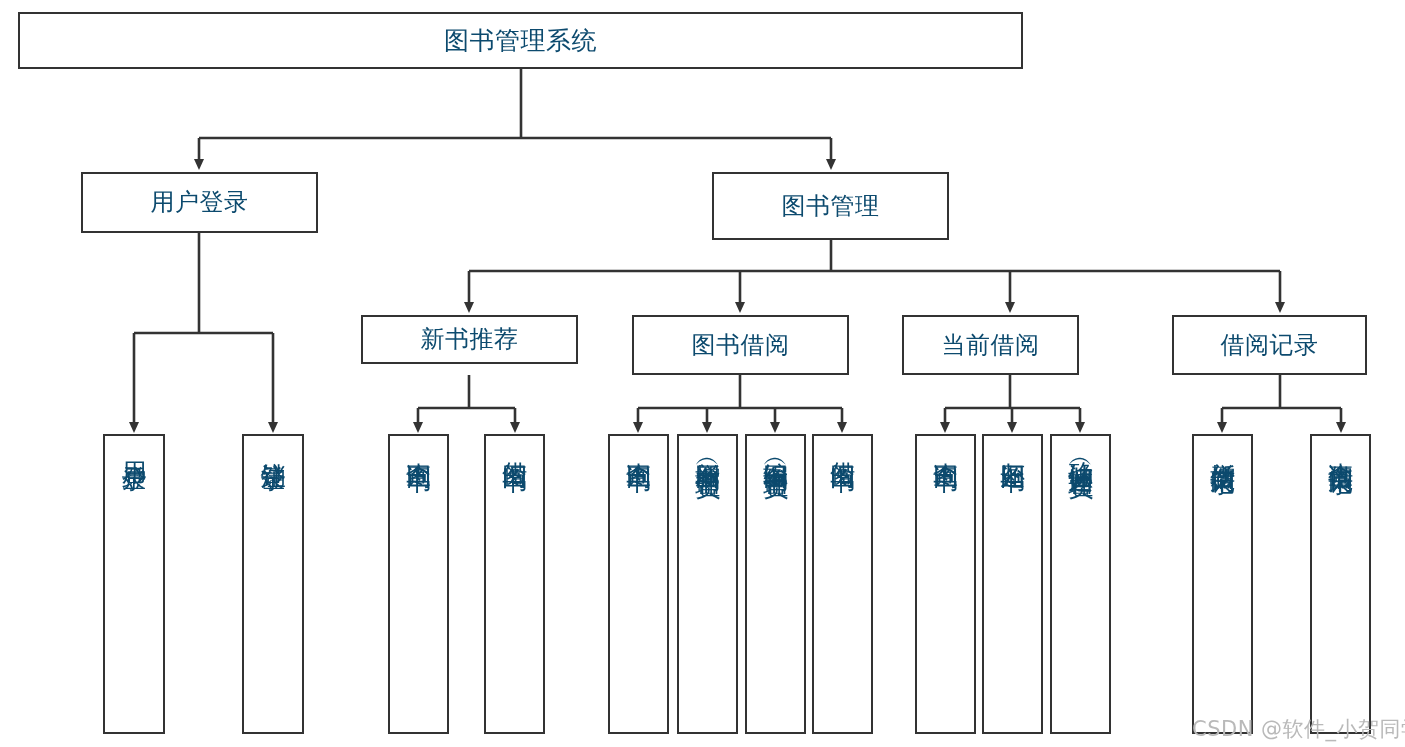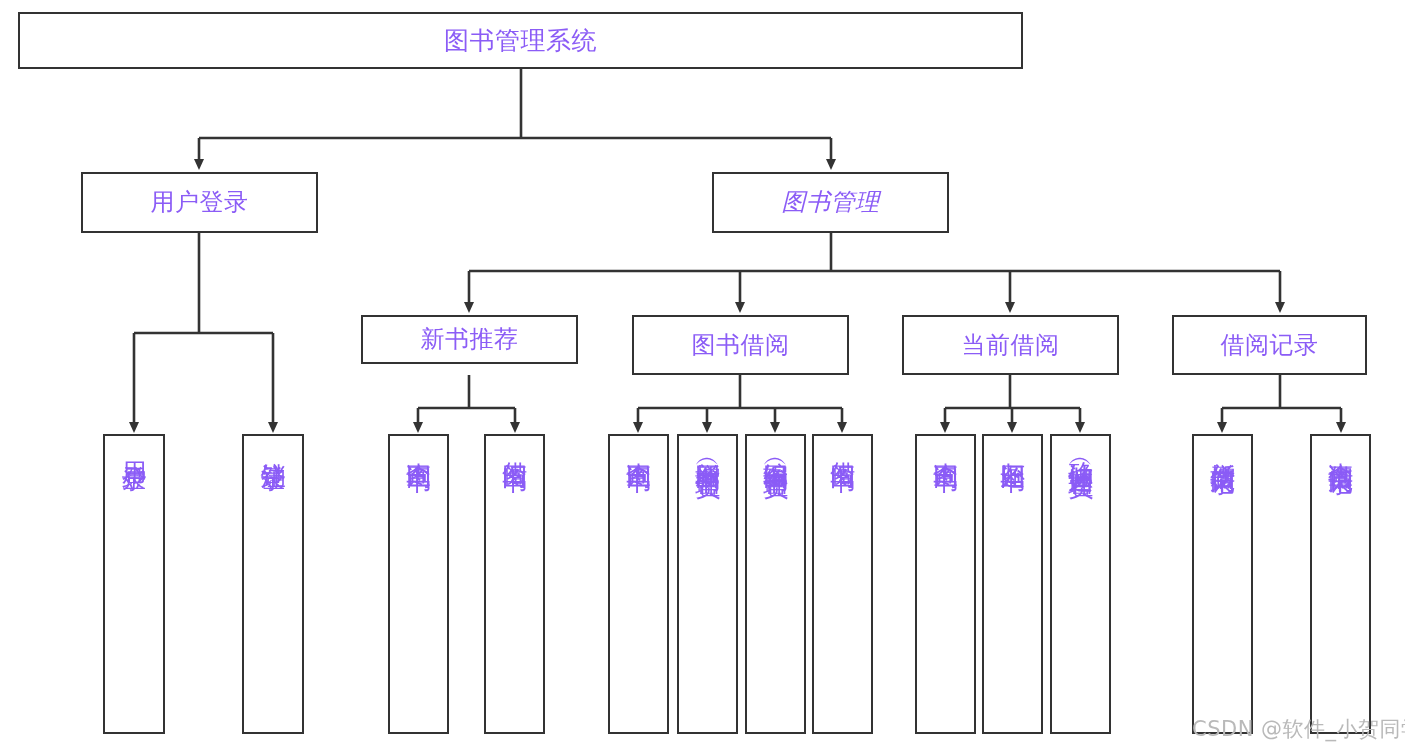--- a/index.html
+++ b/index.html
@@ -10,21 +10,21 @@
   #canvas{position:relative;width:1405px;height:747px;background:#fff;}
   svg#edges{position:absolute;left:0;top:0;width:1405px;height:747px;}
   .node{
     position:absolute;
     background:#ffffff;
     border:2.5px solid #333333;
     box-sizing:border-box;
     display:flex;align-items:center;justify-content:center;
   }
   .node .label{
-    color:#8b5cf6;
+    color:#0c4a6e;
     line-height:1.18;
     white-space:pre;
     letter-spacing:0.5px;
   }
   .node.horizontal .label{
     writing-mode:horizontal-tb;
     font-size:24px;
   }
   .node.vertical{align-items:flex-start;padding-top:6px;}
   .node.vertical .label{
@@ -98,31 +98,31 @@
     </g>
   </svg>
 
   <div class="node horizontal root" style="left:18px;top:12px;width:1005px;height:57px;">
     <span class="label">图书管理系统</span>
   </div>
 
   <div class="node horizontal" style="left:81px;top:172px;width:237px;height:61px;">
     <span class="label">用户登录</span>
   </div>
-  <div class="node horizontal" style="left:712px;top:172px;width:237px;height:61px;font-style:italic;">
+  <div class="node horizontal" style="left:712px;top:172px;width:237px;height:68px;">
     <span class="label">图书管理</span>
   </div>
 
   <div class="node horizontal" style="left:361px;top:315px;width:217px;height:49px;">
     <span class="label">新书推荐</span>
   </div>
   <div class="node horizontal" style="left:632px;top:315px;width:217px;height:60px;">
     <span class="label">图书借阅</span>
   </div>
-  <div class="node horizontal" style="left:902px;top:315px;width:217px;height:60px;">
+  <div class="node horizontal" style="left:902px;top:315px;width:177px;height:60px;">
     <span class="label">当前借阅</span>
   </div>
   <div class="node horizontal" style="left:1172px;top:315px;width:195px;height:60px;">
     <span class="label">借阅记录</span>
   </div>
 
   <div class="node vertical" style="left:103px;top:434px;width:62px;height:300px;">
     <span class="label">用户登录</span>
   </div>
   <div class="node vertical" style="left:242px;top:434px;width:62px;height:300px;">

